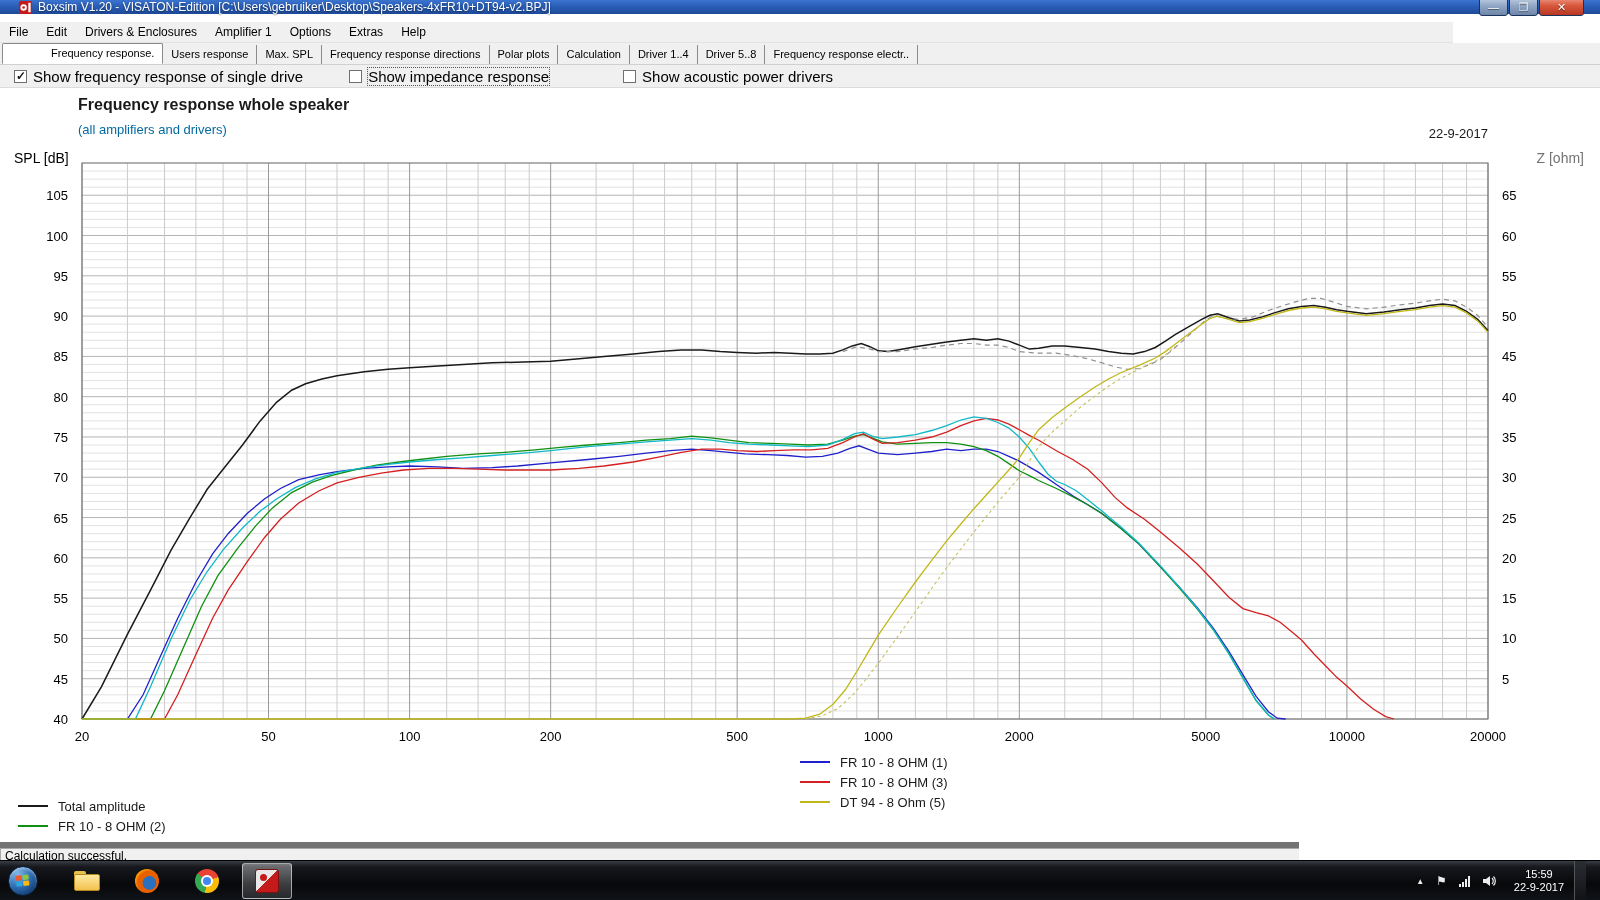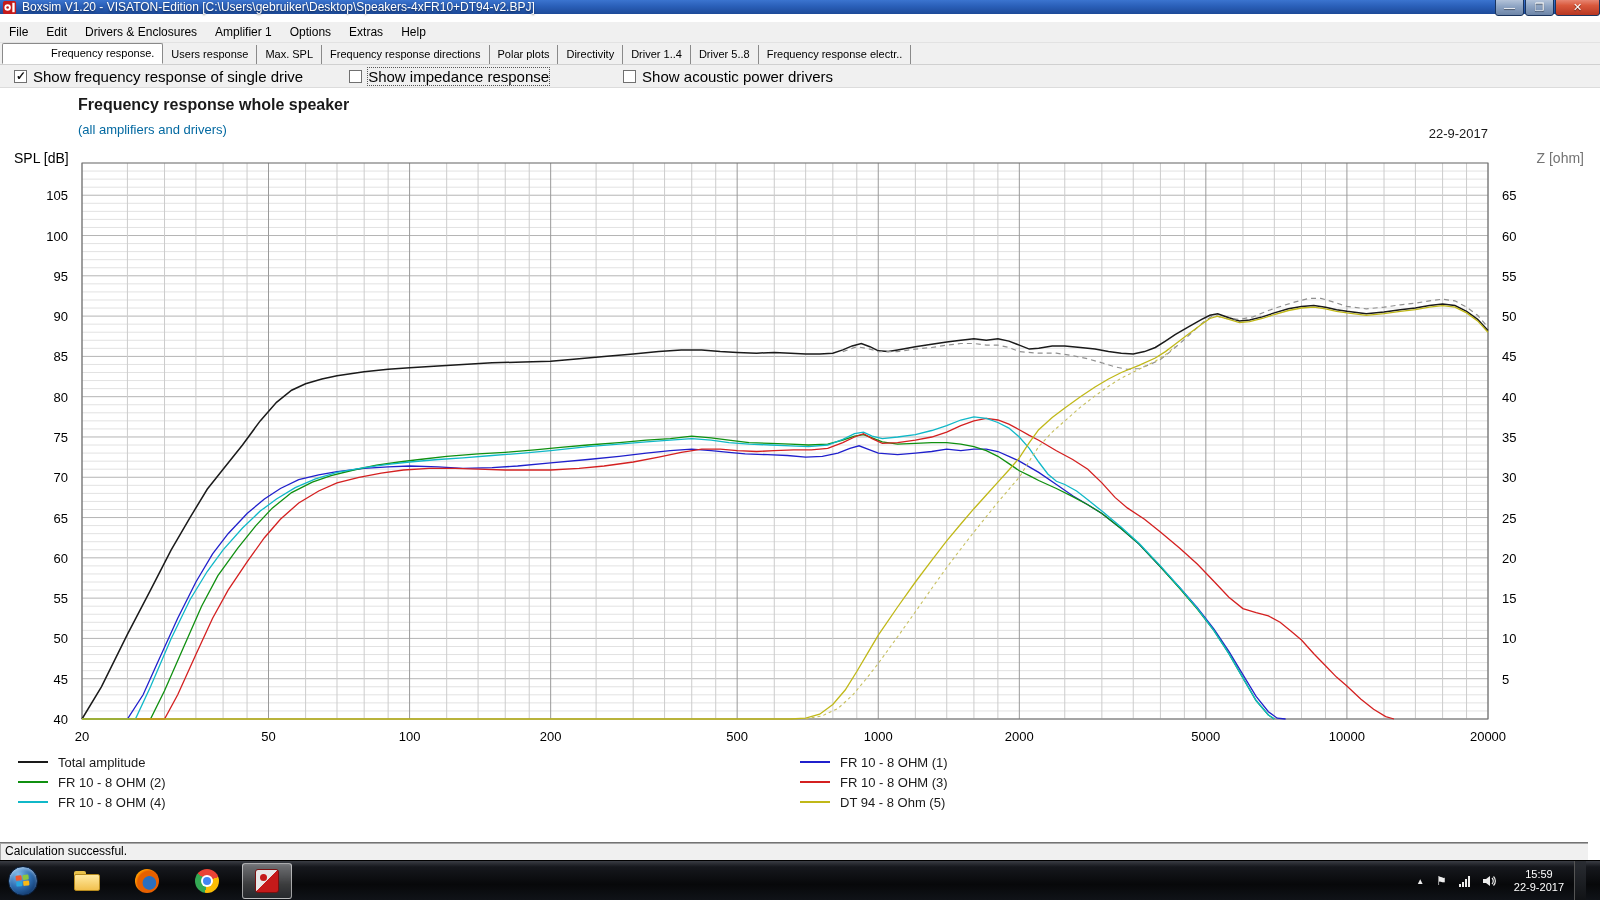--- a/index.html
+++ b/index.html
@@ -1,29 +1,29 @@
 <!DOCTYPE html>
 <html><head>
 <meta charset="utf-8">
 <style>
   * { margin:0; padding:0; box-sizing:border-box; }
   html,body { width:1600px; height:900px; overflow:hidden; background:#fff;
     font-family:"Liberation Sans", sans-serif; }
   .titlebar { position:absolute; left:0; top:0; width:1600px; height:14px;
     background:linear-gradient(180deg,#3b74cf 0%,#2a5fb8 45%,#1d4a99 100%);
-    display:flex; align-items:center; padding:0 0; color:#fff; }
+    display:flex; align-items:center; padding:0 16px; color:#fff; }
   .app-icon16 { width:15px; height:15px; margin:0 5px 0 2px; flex:0 0 auto; }
   .title-text { font-size:12px; white-space:nowrap; text-shadow:0 1px 2px rgba(0,0,0,.5); }
   .win-controls { margin-left:auto; display:flex; }
   .winbtn { width:29px; height:18px; display:flex; align-items:center; justify-content:center;
     font-size:11px; color:#fff; border:1px solid #1a345e; border-radius:0 0 3px 3px;
     background:linear-gradient(180deg,#b9c8dd 0%,#8fa5c4 45%,#6e86a8 100%); margin-left:1px;
     text-shadow:0 1px 1px rgba(0,0,0,.6); }
   .winbtn.close { width:45px; background:linear-gradient(180deg,#e98e7c 0%,#d9593d 40%,#b83722 100%); }
-  .menubar { position:absolute; left:0; top:22px; width:1600px; height:21px; background:#f0f0f0;
+  .menubar { position:absolute; left:0; top:22px; width:1453px; height:21px; background:#f0f0f0;
     border-bottom:1px solid #e2e2e2; display:flex; align-items:center; }
   .menu-item { font-size:12px; padding:0 9px; line-height:20px; color:#000; }
   .tabbar { position:absolute; left:0; top:43px; width:1600px; height:22px; background:#f0f0f0;
     display:flex; align-items:flex-end; padding-left:2px; border-bottom:1px solid #d0d0d0; }
   .tab { font-size:11px; padding:3px 8px 4px 8px; border-right:1px solid #8a8a8a; color:#000;
     white-space:nowrap; }
   .tab.selected { background:#fff; border:1px solid #8a8a8a; border-bottom:1px solid #fff;
     border-radius:2px 2px 0 0;padding-left:48px; }
   .optionsbar { position:absolute; left:0; top:65px; width:1600px; height:23px; background:#f0f0f0;
     display:flex; align-items:center; padding-left:14px; border-bottom:1px solid #dcdcdc; }
@@ -36,26 +36,26 @@
   .focus { outline:1px dotted #555; }
   .chart-area { position:absolute; left:0; top:88px; width:1600px; height:754px; background:#fff; }
   .chart-title { position:absolute; left:78px; top:8px; font-size:16px; font-weight:bold; color:#1a1a1a; }
   .chart-subtitle { position:absolute; left:78px; top:34px; font-size:13px; color:#0369a1; }
   .chart-date { position:absolute; right:112px; top:38px; font-size:13px; color:#1a1a1a; }
   .axis-spl { position:absolute; left:14px; top:62px; font-size:14px; color:#000; }
   .axis-z { position:absolute; right:16px; top:62px; font-size:14px; color:#737373; }
   #plot-svg { position:absolute; left:0; top:0; }
   .tick { font-family:"Liberation Sans", sans-serif; font-size:13px; fill:#000; }
   .legend-col { position:absolute; top:664px; }
-  #legend-col1 { left:18px; } #legend-col2 { left:800px; }
+  #legend-col1 { left:18px;margin-top:44px; } #legend-col2 { left:800px; }
   .legend-row { display:flex; align-items:center; height:20px; }
   .legend-line { width:30px; border-top:2px solid #000; display:inline-block; margin-right:10px; }
   .legend-label { font-size:13px; color:#1a1a1a; }
-  .statusbar { position:absolute; left:0; top:842px; width:1588px; height:18px; background:#f0f0f0;
-    border-top:1px solid #737373; box-shadow:inset 1px 1px 0 #a8a8a8; font-size:12px; color:#000;
+  .statusbar { position:absolute; left:0; top:842px; width:1299px; height:18px; background:#f0f0f0;
+    border-top:6px solid #737373; box-shadow:inset 1px 1px 0 #a8a8a8; font-size:12px; color:#000;
     line-height:17px; padding-left:5px; }
   .taskbar { position:absolute; left:0; top:860px; width:1600px; height:40px;
     background:linear-gradient(180deg,#3a3d44 0%,#16181d 15%,#07080a 60%,#101318 100%);
     border-top:1px solid #000; }
   .orb { position:absolute; left:8px; top:5px; width:30px; height:30px; border-radius:50%;
     background:radial-gradient(circle at 32% 26%, #7fb9e8 0%, #2f6fb4 45%, #123a6e 80%, #0a2546 100%);
     border:1px solid #0a1e3a; display:flex; align-items:center; justify-content:center;
     box-shadow:inset 0 2px 3px rgba(255,255,255,.45); }
   .orb-flag { width:14px; height:12px; display:grid; grid-template-columns:6px 6px;
     grid-template-rows:5px 5px; gap:1px; transform:rotate(-6deg); }
@@ -119,21 +119,21 @@
   <span class="menu-item">Extras</span>
   <span class="menu-item">Help</span>
 </div>
 
 <div class="tabbar">
   <span class="tab selected">Frequency response.</span>
   <span class="tab">Users response</span>
   <span class="tab">Max. SPL</span>
   <span class="tab">Frequency response directions</span>
   <span class="tab">Polar plots</span>
-  <span class="tab">Directivity</span>
+  <span class="tab">Calculation</span>
   <span class="tab">Driver 1..4</span>
   <span class="tab">Driver 5..8</span>
   <span class="tab">Frequency response electr..</span>
 </div>
 
 <div class="optionsbar">
   <label class="opt opt1">
     <span class="cb checked"></span>
     <span>Show frequency response of single drive</span>
   </label>

